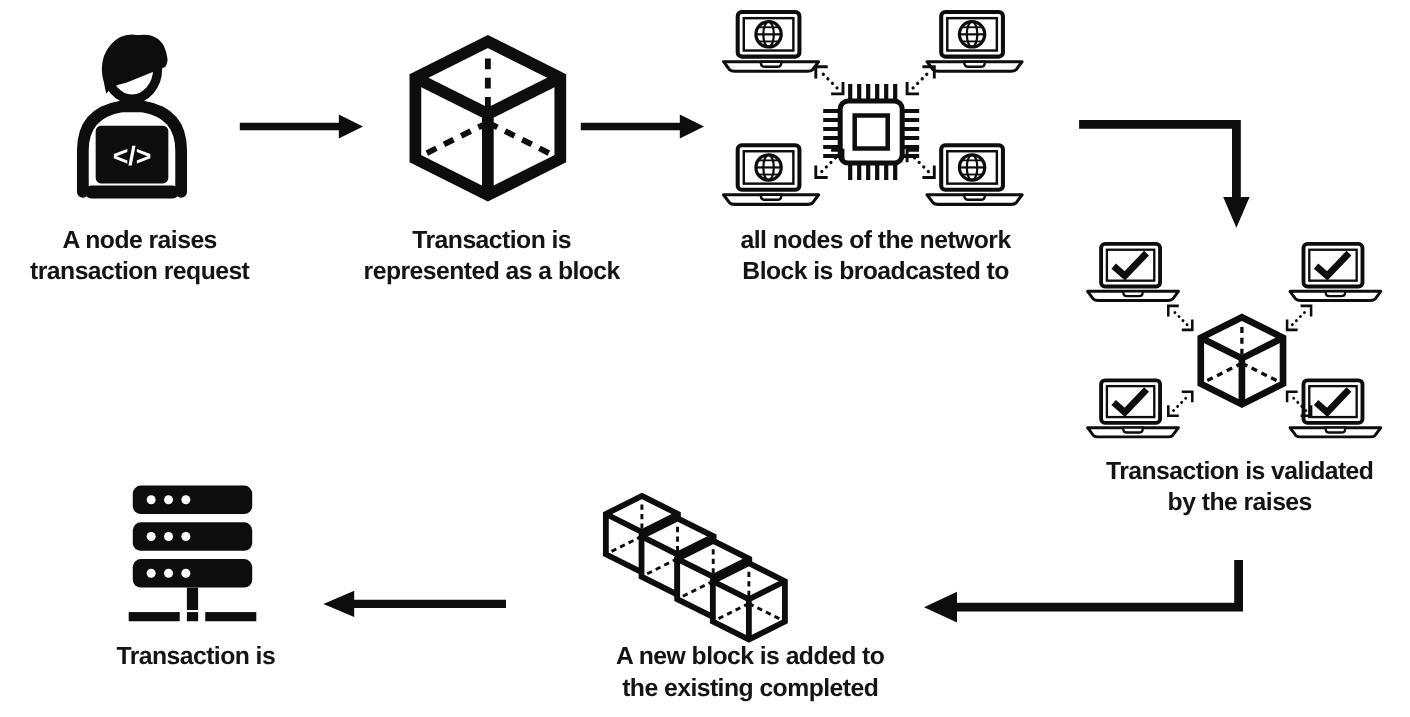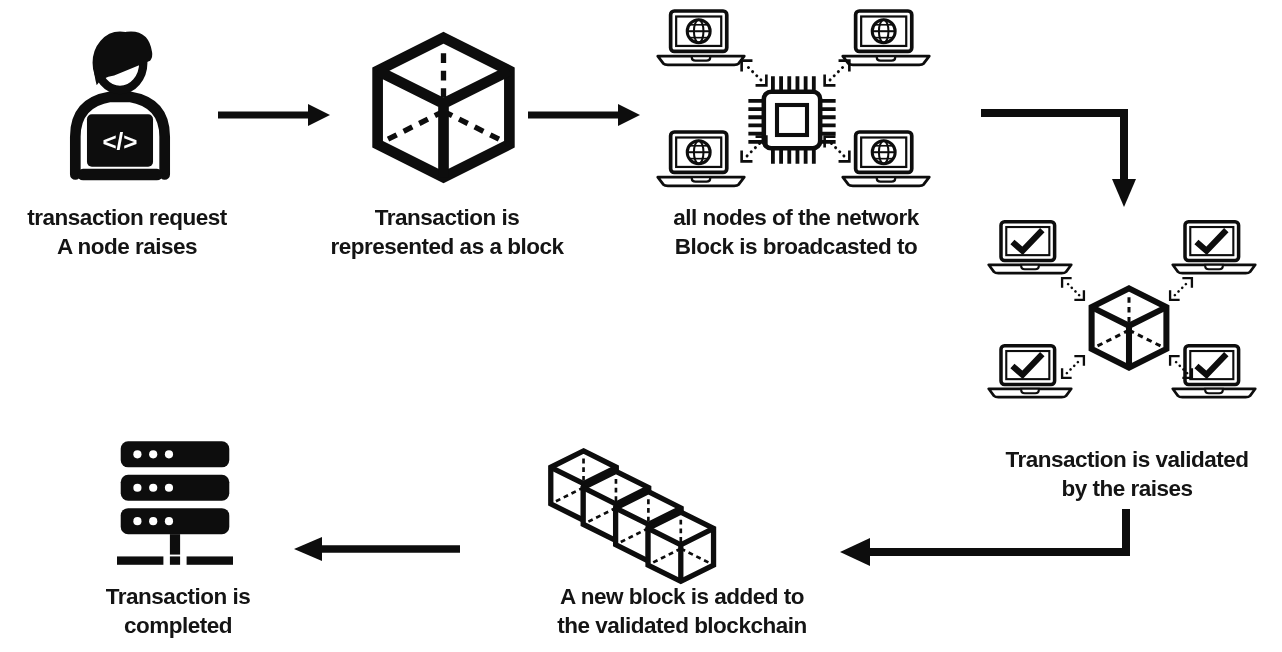--- a/index.html
+++ b/index.html
@@ -82,22 +82,22 @@
 
   <svg class="abs" style="left:52px; top:24px;" width="136" height="166" viewBox="0 0 140 165">
     <path d="M24 152 V113 Q24 78 60 72 H80 Q116 78 116 113 V152" fill="none" stroke="#0d0d0d" stroke-width="11" stroke-linecap="round"></path>
     <ellipse cx="70" cy="37" rx="24" ry="28" fill="#ffffff" stroke="#0d0d0d" stroke-width="8.5"></ellipse>
     <path d="M46 60 Q34 16 72 6 Q99 0 103 26 Q104 31 101 35 L64 50 Q51 52 46 60 Z" fill="#0d0d0d"></path>
     <rect x="36" y="90" width="68" height="54" rx="5" fill="#0d0d0d"></rect>
     <text x="70" y="127" text-anchor="middle" font-size="25" font-weight="bold" fill="#ffffff">&lt;/&gt;</text>
     <rect x="26" y="146" width="88" height="12" rx="6" fill="#0d0d0d"></rect>
   </svg>
   <div class="label" style="left:127px; top:203px;">
+    <span>A node raises</span>
     <span>transaction request</span>
-    <span>A node raises</span>
   </div>
 
   <svg class="abs" style="left:216px; top:102px;" width="116" height="26" viewBox="0 0 116 26">
     <line x1="2" y1="13" x2="93" y2="13" stroke="#0d0d0d" stroke-width="7"></line>
     <polygon points="92,2 114,13 92,24" fill="#0d0d0d"></polygon>
   </svg>
 
   <svg class="abs" style="left:366px; top:30px;" width="155" height="155" viewBox="0 0 160 160">
     <use href="#cube"></use>
   </svg>
@@ -168,39 +168,39 @@
     </svg>
   <svg class="abs" style="left:1166px; top:274px;" width="30" height="30" viewBox="0 0 44 44">
       <use href="#conn-ne"></use>
     </svg>
   <svg class="abs" style="left:1058px; top:352px;" width="30" height="30" viewBox="0 0 44 44">
       <use href="#conn-ne"></use>
     </svg>
   <svg class="abs" style="left:1166px; top:352px;" width="30" height="30" viewBox="0 0 44 44">
       <use href="#conn-nw"></use>
     </svg>
-  <div class="label" style="left:1127px; top:413px;margin-top:32px;">
+  <div class="label" style="left:1127px; top:413px;">
     <span>Transaction is validated</span>
     <span>by the raises</span>
   </div>
 
   <svg class="abs" style="left:838px; top:506px;" width="296" height="64" viewBox="0 0 296 64">
     <polyline points="288,3 288,46 30,46" fill="none" stroke="#0d0d0d" stroke-width="8"></polyline>
     <polygon points="32,32 32,60 2,46" fill="#0d0d0d"></polygon>
   </svg>
 
   <svg class="abs" style="left:545px; top:447px;" width="176" height="139" viewBox="0 0 190 150">
     <use href="#cube" transform="translate(0 0) scale(0.52)"></use>
     <use href="#cube" transform="translate(35 22) scale(0.52)"></use>
     <use href="#cube" transform="translate(70 44) scale(0.52)"></use>
     <use href="#cube" transform="translate(105 66) scale(0.52)"></use>
   </svg>
   <div class="label" style="left:635px; top:582px;margin-left:47px;">
     <span>A new block is added to</span>
-    <span>the validated blockchain</span>
+    <span>the existing completed</span>
   </div>
 
   <svg class="abs" style="left:292px; top:535px;" width="170" height="28" viewBox="0 0 170 28">
     <line x1="168" y1="14" x2="28" y2="14" stroke="#0d0d0d" stroke-width="7.5"></line>
     <polygon points="30,2 30,26 2,14" fill="#0d0d0d"></polygon>
   </svg>
 
   <svg class="abs" style="left:117px; top:441px;" width="116" height="126" viewBox="0 0 125 135">
     <g fill="#0d0d0d">
       <rect x="4" y="0" width="117" height="28" rx="8"></rect>
@@ -218,16 +218,15 @@
       <circle cx="22" cy="50" r="4.4"></circle>
         <circle cx="39" cy="50" r="4.4"></circle>
         <circle cx="56" cy="50" r="4.4"></circle>
       <circle cx="22" cy="86" r="4.4"></circle>
         <circle cx="39" cy="86" r="4.4"></circle>
         <circle cx="56" cy="86" r="4.4"></circle>
     </g>
   </svg>
   <div class="label" style="left:178px; top:582px;">
     <span>Transaction is</span>
-    <span>completed</span>
   </div>
 
 </div>
 
 </body></html>

